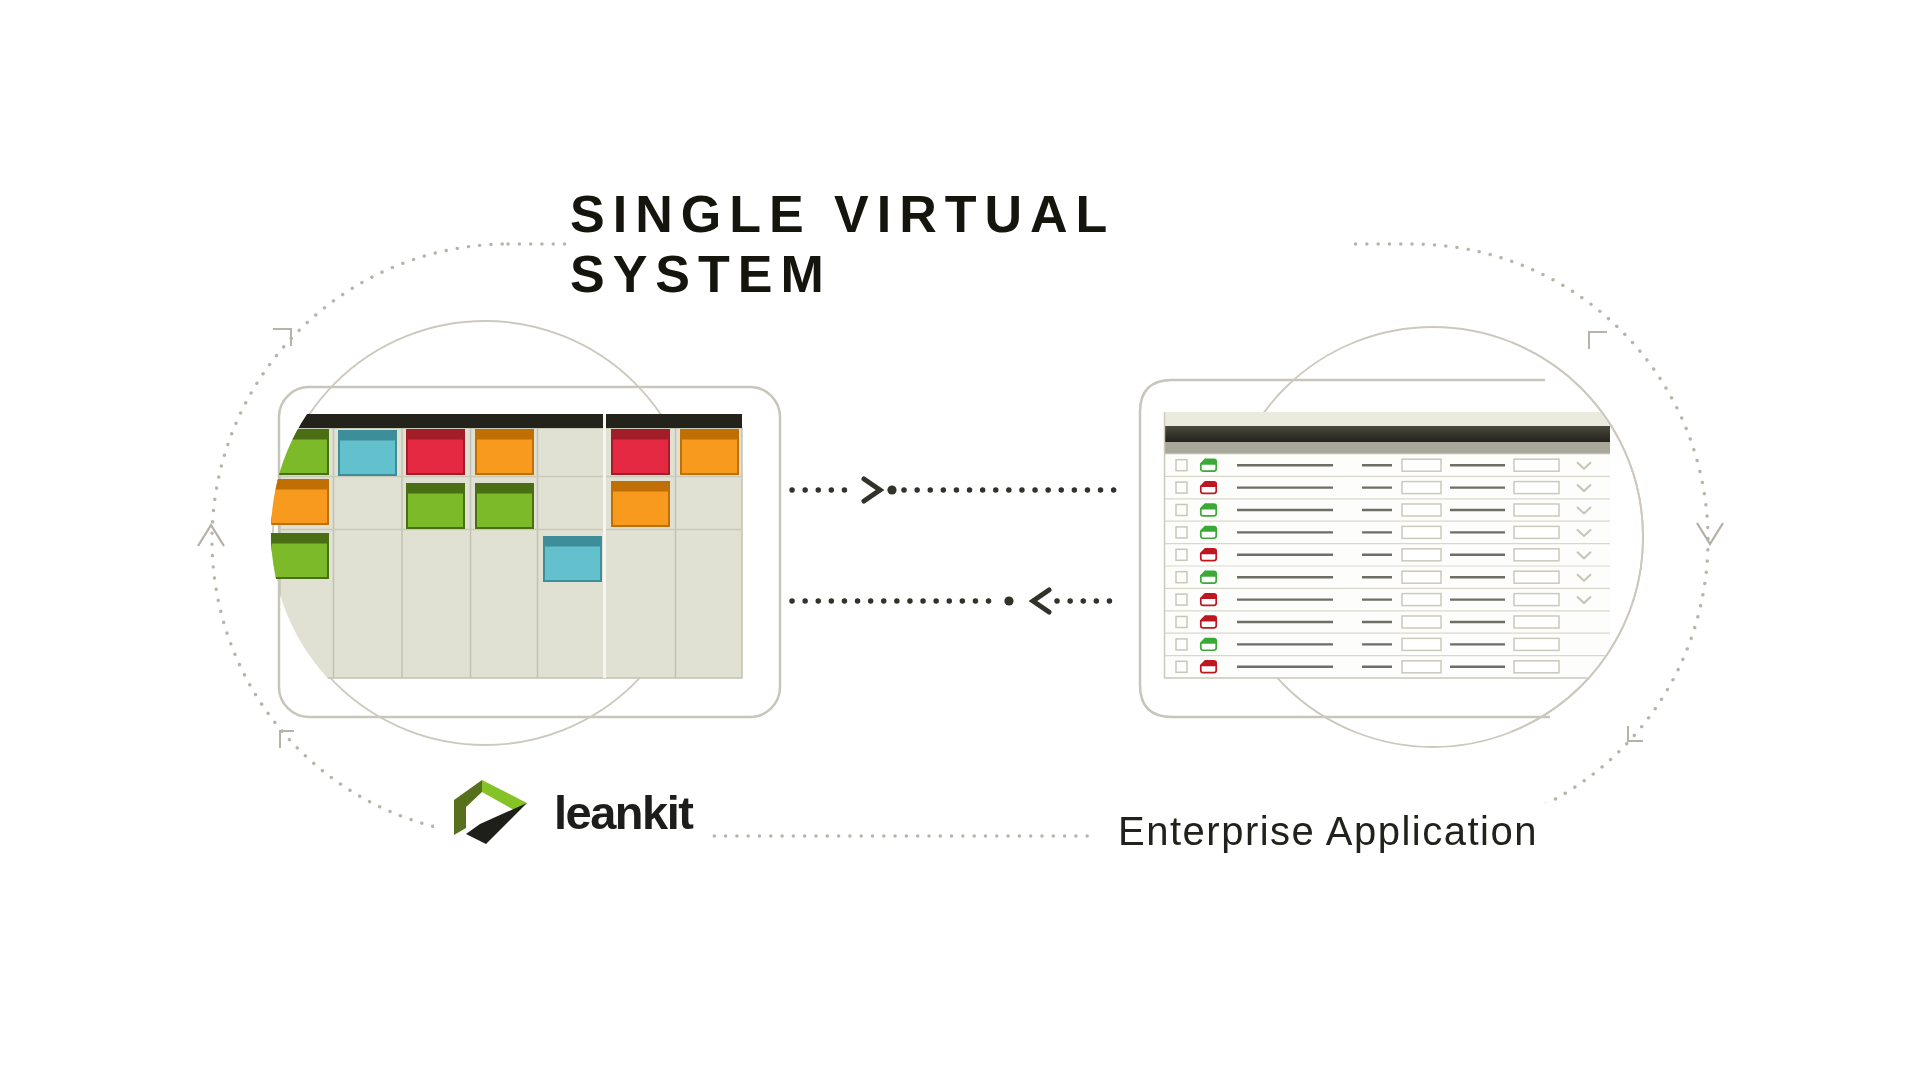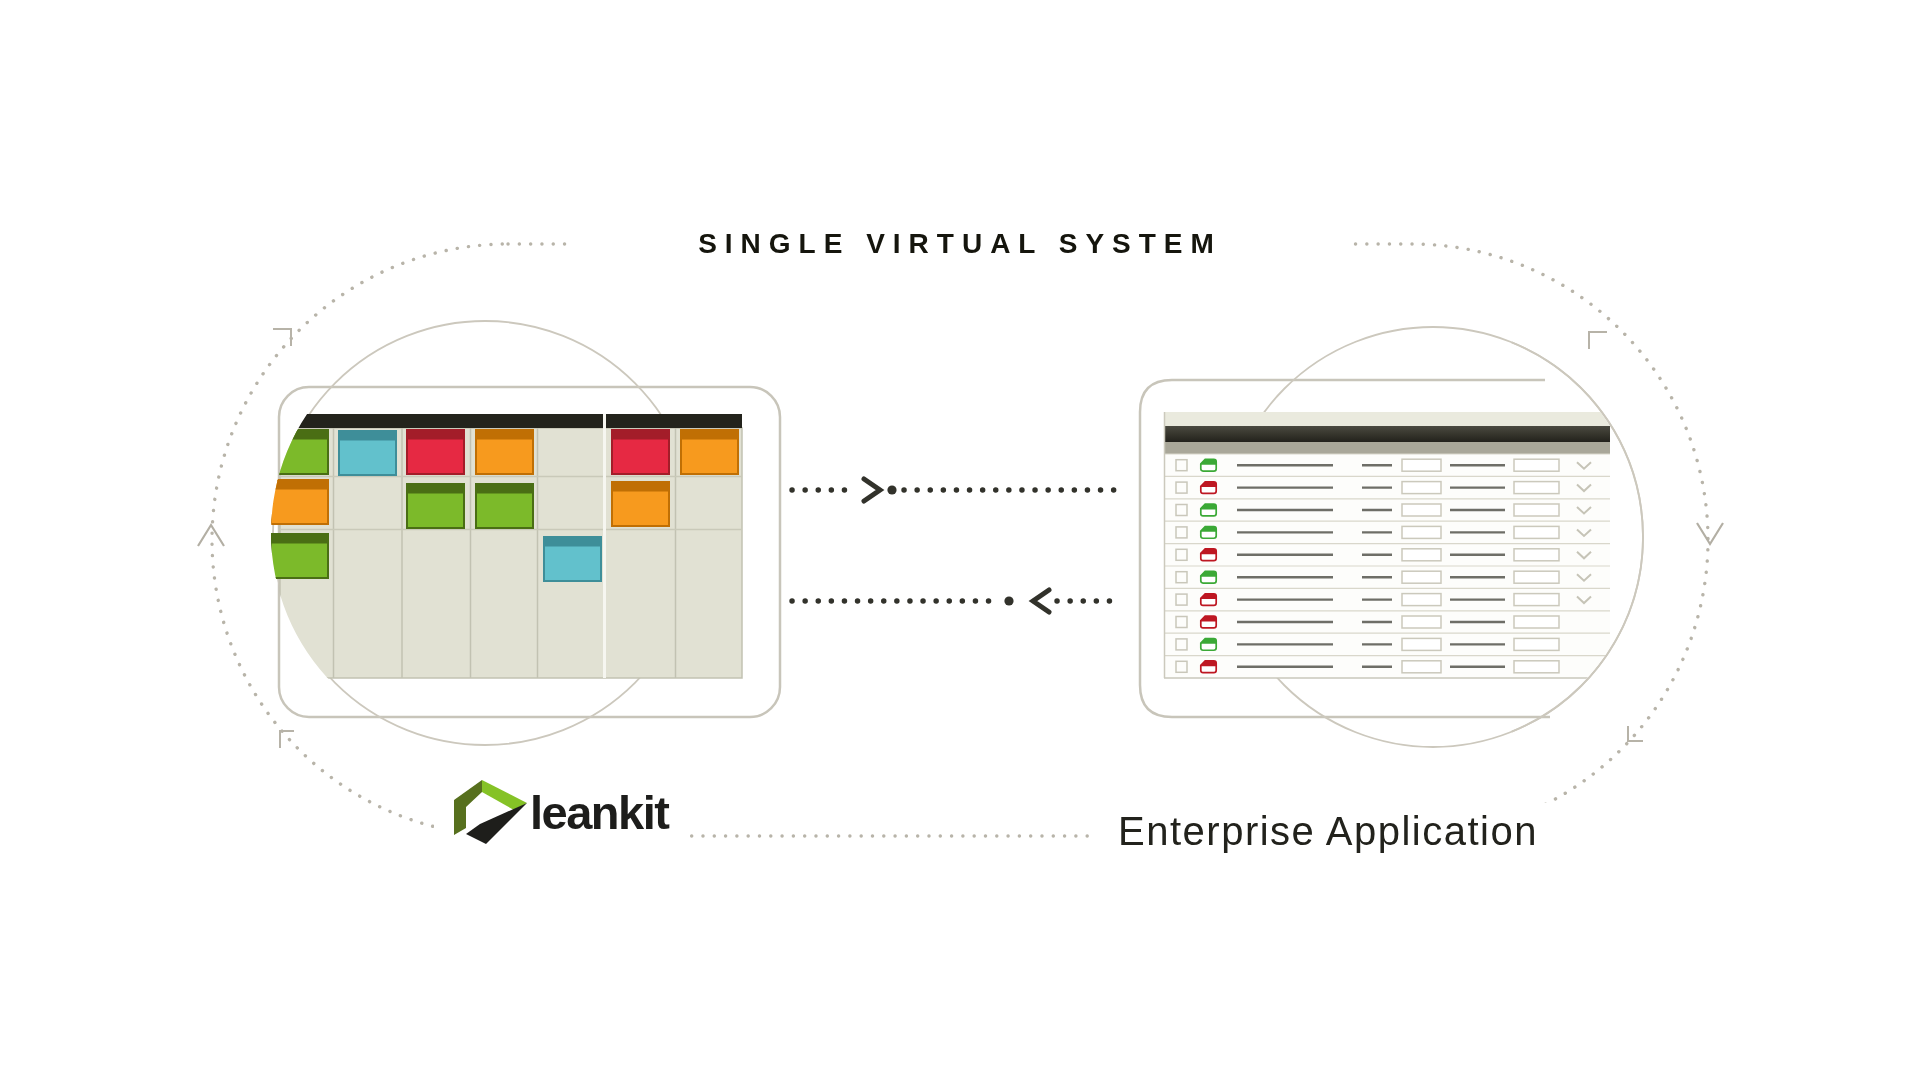--- a/index.html
+++ b/index.html
@@ -1,22 +1,22 @@
 <!DOCTYPE html>
 <html><head>
 <meta charset="utf-8">
 <style>
   html,body{margin:0;padding:0;background:#ffffff;}
   body{width:1920px;height:1080px;position:relative;overflow:hidden;
        font-family:"Liberation Sans", sans-serif;}
   #stage{position:absolute;left:0;top:0;}
   .overlay{position:absolute;background:#ffffff;display:flex;align-items:center;}
   #title{left:570px;top:217px;width:780px;height:54px;justify-content:center;
-         font-size:28px;font-weight:bold;letter-spacing:8px;color:#15150d;}
-  #logo{left:434px;top:772px;padding:6px 16px;gap:0;}
+         font-size:52px;font-weight:bold;letter-spacing:8px;color:#15150d;}
+  #logo{left:434px;top:772px;padding:6px 16px;gap:24px;}
   #logo .wordmark{font-size:47px;font-weight:bold;letter-spacing:-1.5px;color:#1d1d1b;}
   #enterprise{left:1092px;top:803px;width:472px;height:56px;justify-content:center;
               font-size:40px;font-weight:400;letter-spacing:1.5px;color:#22221c;}
 </style>
 </head>
 <body>
 
 <svg id="stage" width="1920" height="1080" viewBox="0 0 1920 1080">
   <defs>
     <clipPath id="clipL">

